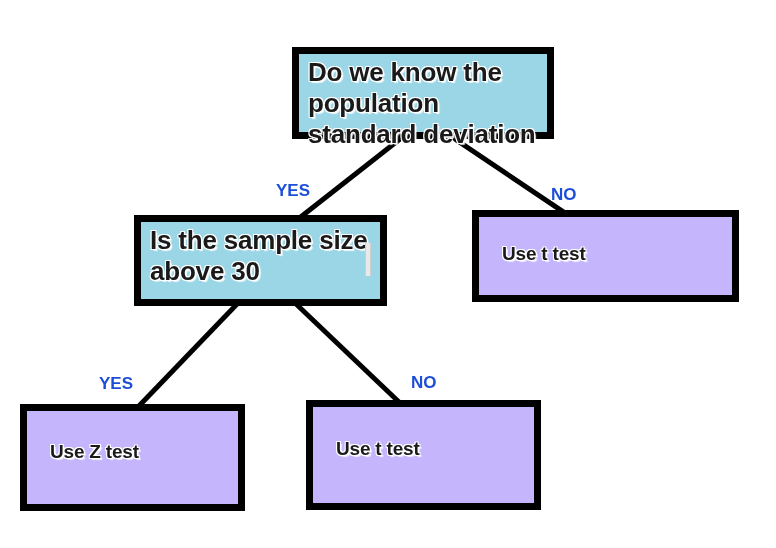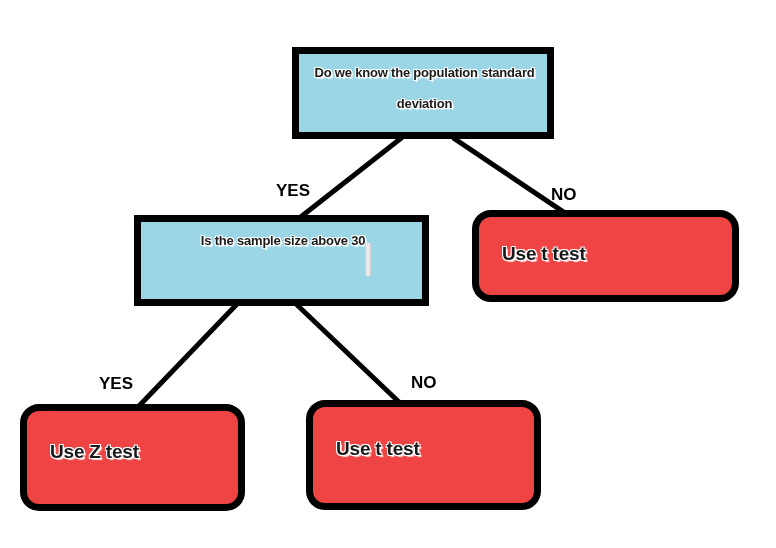--- a/index.html
+++ b/index.html
@@ -28,55 +28,53 @@
   .node {
     position: absolute;
     box-sizing: border-box;
     border: 7px solid #000000;
     z-index: 3;
   }
   .node.decision {
     background: #9BD6E6;
   }
   .node.terminal {
-    background: #ef4444;
-    border-radius: 19px;
+    background: #c4b5fd;
   }
   .node-label {
     position: absolute;
     font-weight: bold;
     color: #1a1a1a;
     text-shadow:
        1px  1px 0 #ffffff,
       -1px  1px 0 #ffffff,
        1px -1px 0 #ffffff,
       -1px -1px 0 #ffffff,
        2px  2px 1px rgba(255,255,255,0.85);
     letter-spacing: -0.2px;
     white-space: pre-line;
     pointer-events: none;
   }
   .node-label.decision-label {
-    font-size: 13px;
+    font-size: 26px;
     line-height: 31px;
     left: 9px;
     top: 3px;
     right: 6px;
-    text-align: center;
   }
   .node-label.terminal-label {
     font-size: 19px;
     line-height: 25px;
     left: 23px;
   }
   .edge-label {
     position: absolute;
     font-weight: bold;
     font-size: 17px;
-    color: #000000;
+    color: #1d4ed8;
     text-shadow:
        1px  1px 0 #ffffff,
       -1px  1px 0 #ffffff,
        1px -1px 0 #ffffff,
       -1px -1px 0 #ffffff;
     z-index: 4;
     white-space: nowrap;
     pointer-events: none;
   }
   .text-caret {
@@ -97,21 +95,21 @@
     <line stroke="#000000" stroke-width="5" stroke-linecap="square" x1="400" y1="139" x2="302" y2="216"></line>
     <line stroke="#000000" stroke-width="5" stroke-linecap="square" x1="455" y1="139" x2="562" y2="211"></line>
     <line stroke="#000000" stroke-width="5" stroke-linecap="square" x1="238" y1="303" x2="139" y2="406"></line>
     <line stroke="#000000" stroke-width="5" stroke-linecap="square" x1="295" y1="303" x2="399" y2="402"></line>
   </svg>
 
   <div class="node decision" style="left: 292px; top: 47px; width: 262px; height: 92px;">
     <div class="node-label decision-label">Do we know the population standard deviation</div>
   </div>
 
-  <div class="node decision" style="left: 134px; top: 215px; width: 295px; height: 91px;">
+  <div class="node decision" style="left: 134px; top: 215px; width: 253px; height: 91px;">
     <div class="node-label decision-label">Is the sample size above 30</div>
   </div>
 
   <div class="node terminal" style="left: 472px; top: 210px; width: 267px; height: 92px;">
     <div class="node-label terminal-label" style="top: 24px;">Use t test</div>
   </div>
 
   <div class="node terminal" style="left: 20px; top: 404px; width: 225px; height: 107px; padding-left: 20px;">
     <div class="node-label terminal-label" style="top: 28px;">Use Z test</div>
   </div>

